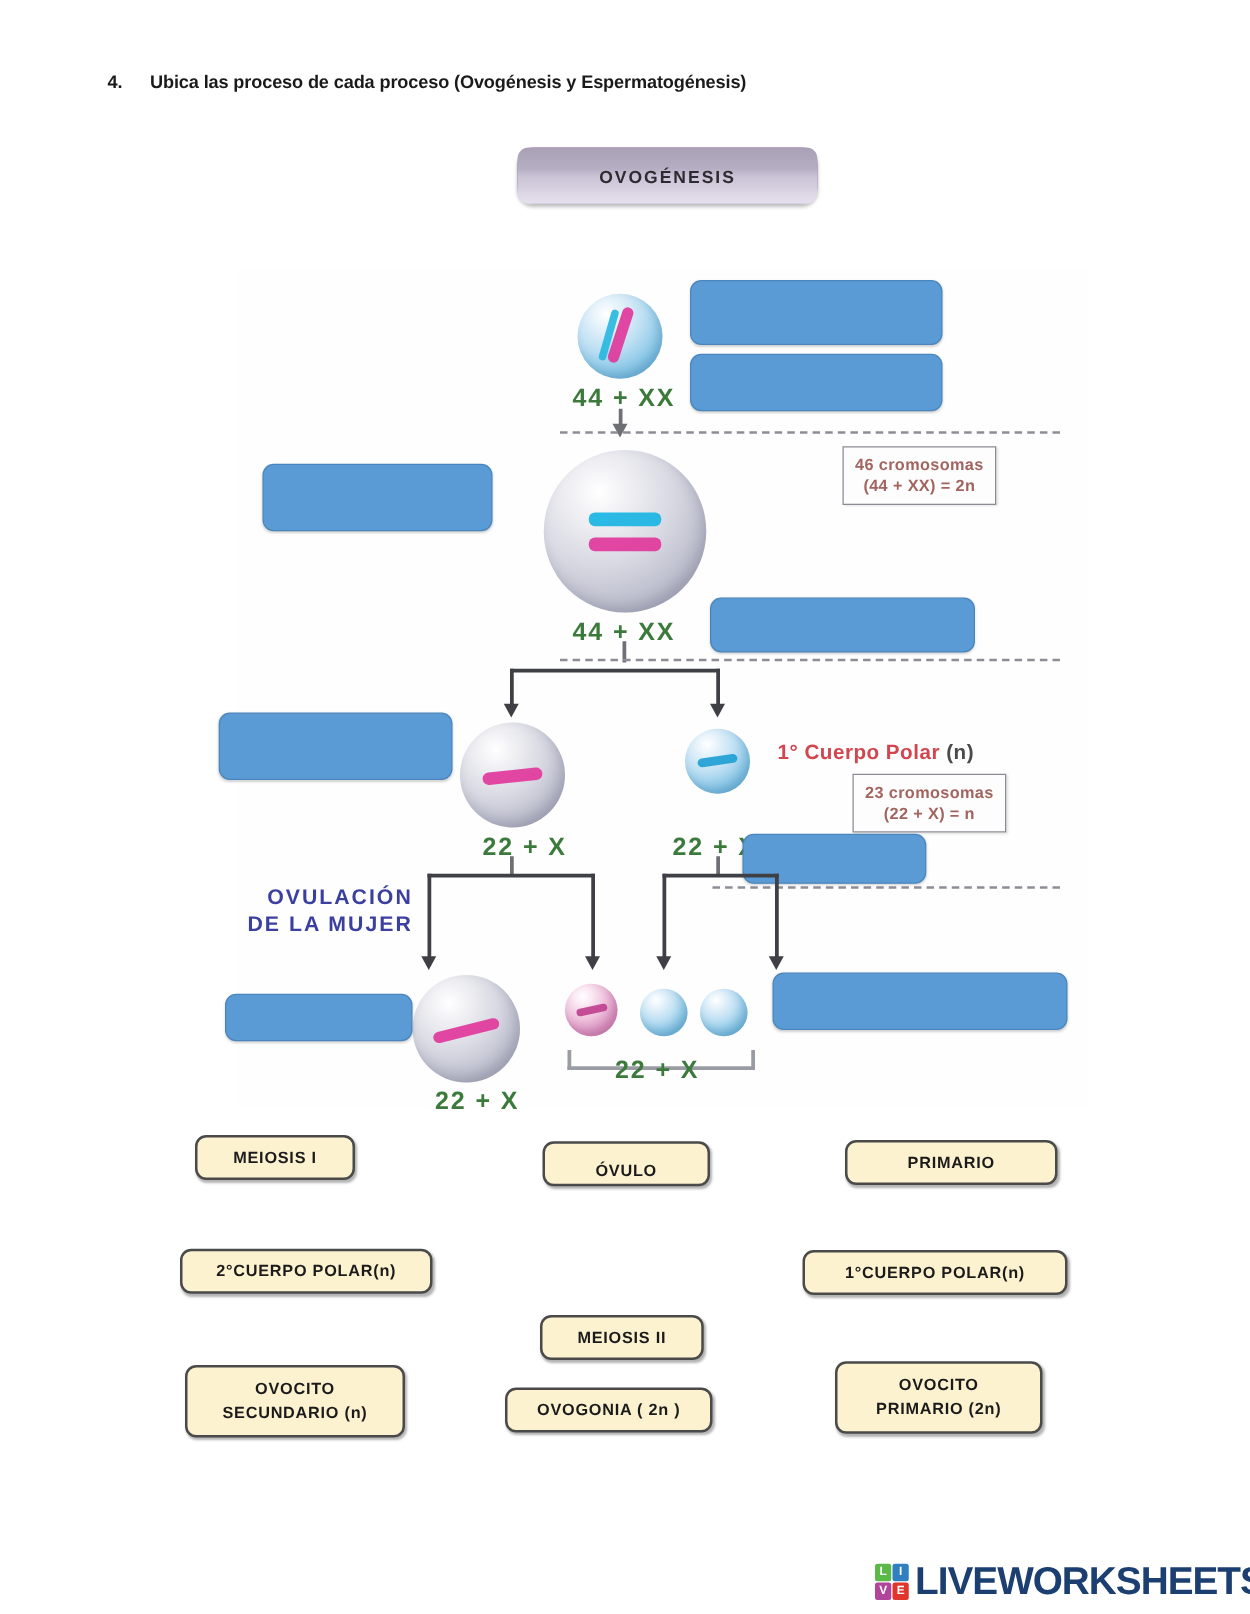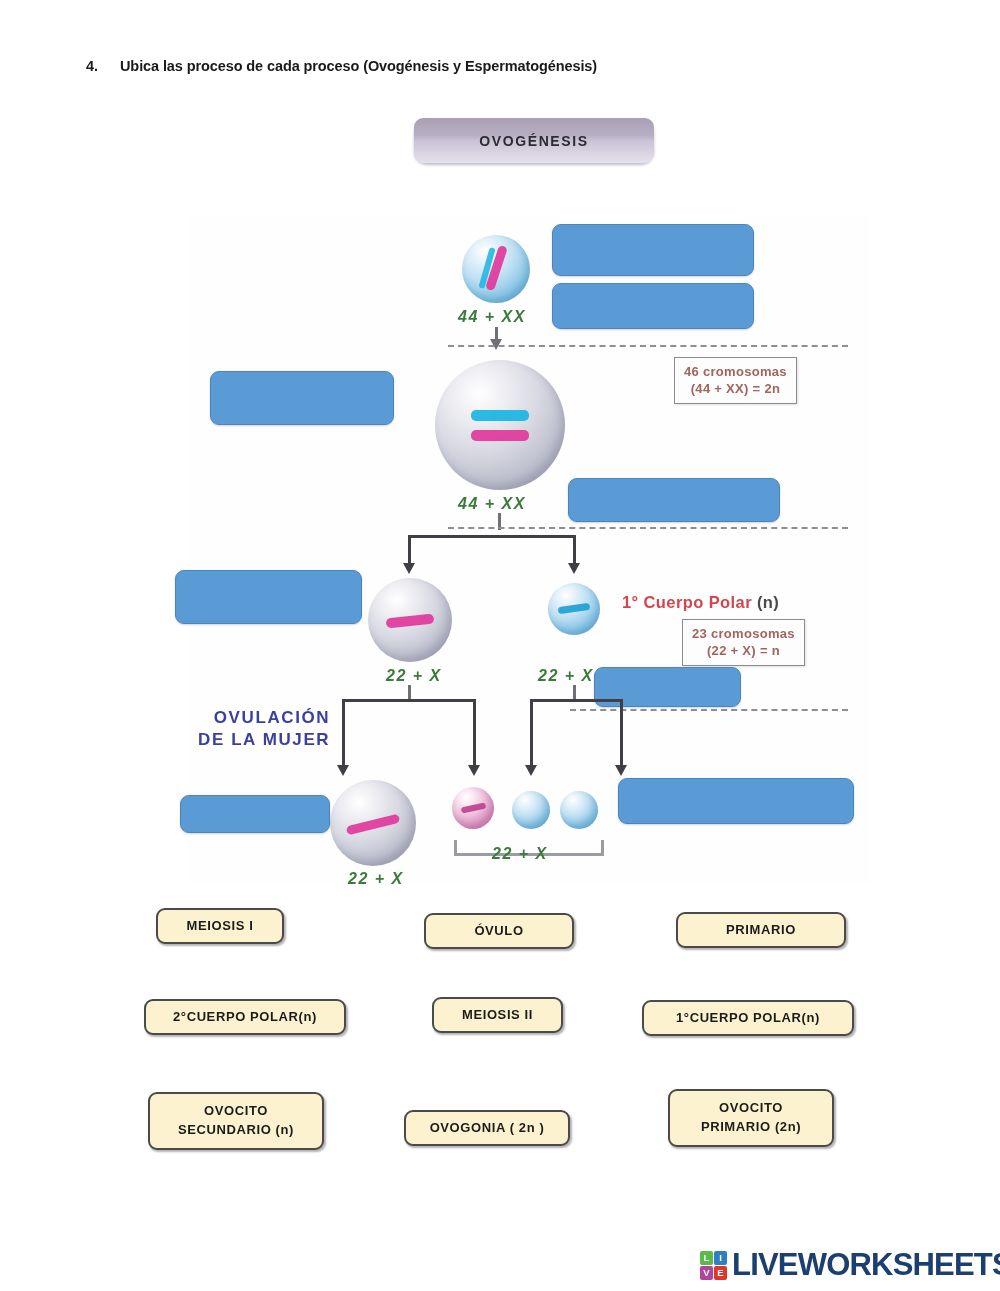--- a/index.html
+++ b/index.html
@@ -94,26 +94,25 @@
   
   .chrom {
     position: absolute;
     border-radius: 40%;
     opacity: 0.92;
   }
 
   
   .lbl-green {
     position: absolute;
-    font-size: 16px;
+    font-size: 20px;
     font-weight: bold;
     color: #3c7a3c;
     letter-spacing: 1.5px;
     white-space: nowrap;
-    font-style: italic;
   }
   .lbl-red {
     position: absolute;
     font-size: 16.5px;
     font-weight: bold;
     color: #d1464f;
     letter-spacing: 0.4px;
     white-space: nowrap;
   }
   .lbl-red .norm {
@@ -362,33 +361,33 @@
   <div class="dropzone" style="left:-10px; top:580px; width:148px; height:36px;"></div>
 
   <div class="dropzone" style="left:428px; top:563px; width:234px; height:44px;"></div>
 
 </div>
 
 <div class="chip" style="left:156px; top:908px; width:128px; height:36px;">
   <span>MEIOSIS I</span>
 </div>
 
-<div class="chip" style="left:424px; top:913px; width:150px; height:36px;">
+<div class="chip" style="left:434px; top:913px; width:134px; height:36px;align-items:flex-end;">
   <span>ÓVULO</span>
 </div>
 
 <div class="chip" style="left:676px; top:912px; width:170px; height:36px;">
   <span>PRIMARIO</span>
 </div>
 
 <div class="chip" style="left:144px; top:999px; width:202px; height:36px;">
   <span>2°CUERPO POLAR(n)</span>
 </div>
 
-<div class="chip" style="left:432px; top:997px; width:131px; height:36px;">
+<div class="chip" style="left:432px; top:1052px; width:131px; height:36px;">
   <span>MEIOSIS II</span>
 </div>
 
 <div class="chip" style="left:642px; top:1000px; width:212px; height:36px;">
   <span>1°CUERPO POLAR(n)</span>
 </div>
 
 <div class="chip" style="left:148px; top:1092px; width:176px; height:58px; white-space:pre-line;">
   <span>OVOCITO
 SECUNDARIO (n)</span>

